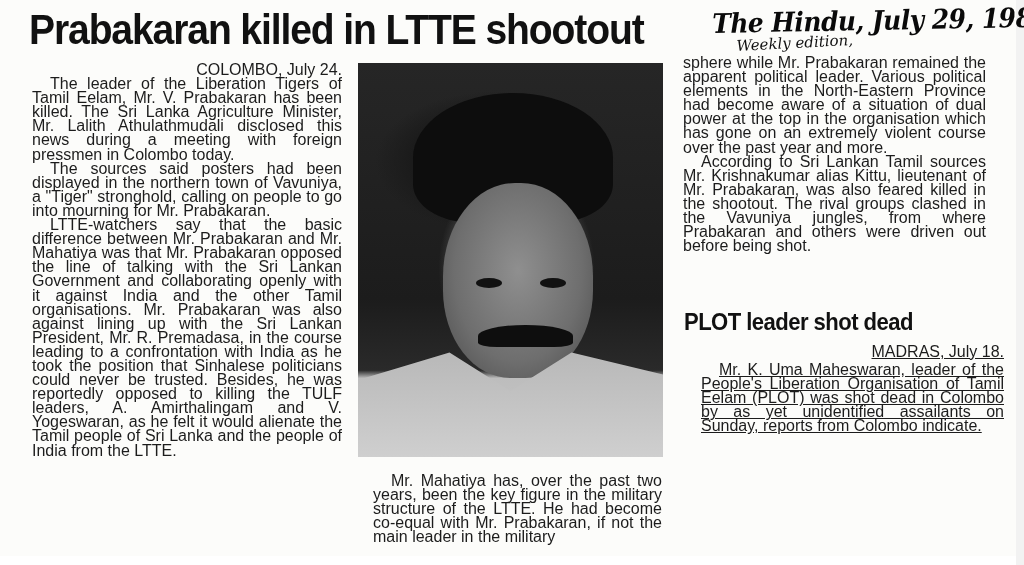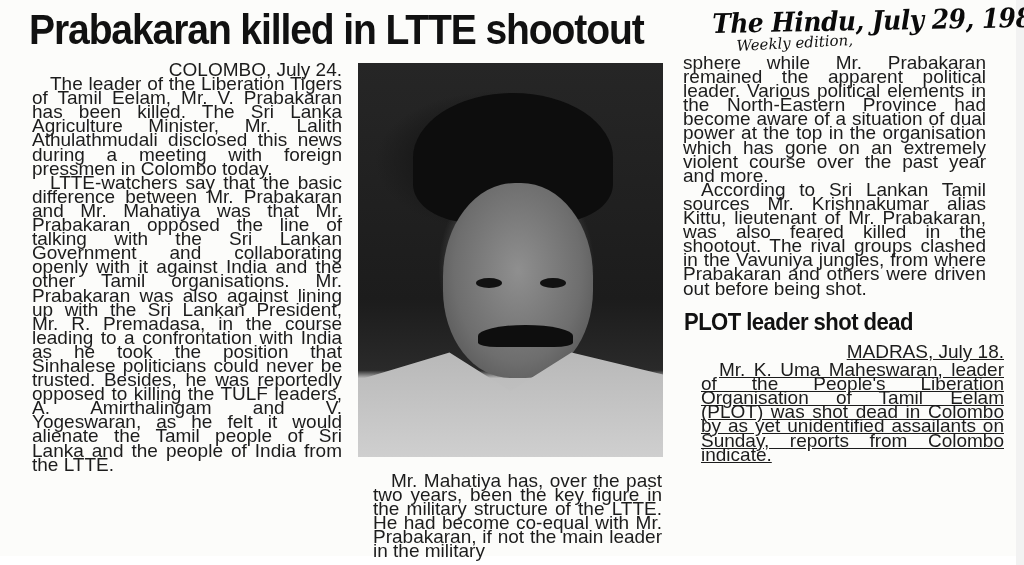--- a/index.html
+++ b/index.html
@@ -34,21 +34,21 @@
   }
   .handwritten-sub {
     position: absolute; left: 736px; top: 37px;
     font-family: "DejaVu Serif", serif; font-style: italic;
     font-size: 15px; color: #111; white-space: nowrap;
     transform: rotate(-3deg); transform-origin: left top;
   }
   .col {
     position: absolute;
     font-family: "Liberation Sans", sans-serif;
-    font-size: 19px; line-height: 14.1px; color: #1c1c1c;
+    font-size: 16px; line-height: 14.1px; color: #1c1c1c;
     text-align: justify;
   }
   .col p { margin: 0; text-indent: 18px; }
   .col p + p { }
   .col .dateline { text-align: right; text-indent: 0; margin: 0; }
   .col-left { left: 32px; top: 63px; width: 310px; }
   .col-mid { left: 373px; top: 474px; width: 289px; }
   .col-right { left: 683px; top: 56px; width: 303px; }
   .photo {
     position: absolute; left: 358px; top: 63px; width: 305px; height: 394px;
@@ -94,20 +94,21 @@
 <div class="paper"></div>
 <div class="paper-edge"></div>
 
 <div class="headline">Prabakaran killed in LTTE shootout</div>
 <div class="handwritten">The Hindu, July 29, 1989</div>
 <div class="handwritten-sub">Weekly edition,</div>
 
 <div class="col col-left">
   <p class="dateline">COLOMBO, July 24.</p>
   <p>The leader of the Liberation Tigers of Tamil Eelam, Mr. V. Prabakaran has been killed. The Sri Lanka Agriculture Minister, Mr. Lalith Athulathmudali disclosed this news during a meeting with foreign pressmen in Colombo today.</p>
+  <p style="margin-top:0">The sources said posters had been displayed in the northern town of Vavuniya, a "Tiger" stronghold, calling on people to go into mourning for Mr. Prabakaran.</p>
   <p>LTTE-watchers say that the basic difference between Mr. Prabakaran and Mr. Mahatiya was that Mr. Prabakaran opposed the line of talking with the Sri Lankan Government and collaborating openly with it against India and the other Tamil organisations. Mr. Prabakaran was also against lining up with the Sri Lankan President, Mr. R. Premadasa, in the course leading to a confrontation with India as he took the position that Sinhalese politicians could never be trusted. Besides, he was reportedly opposed to killing the TULF leaders, A. Amirthalingam and V. Yogeswaran, as he felt it would alienate the Tamil people of Sri Lanka and the people of India from the LTTE.</p>
 </div>
 
 <div class="photo">
   <div class="hair"></div>
   <div class="face"></div>
   <div class="eye l"></div>
   <div class="eye r"></div>
   <div class="mustache"></div>
   <div class="shirt"></div>

